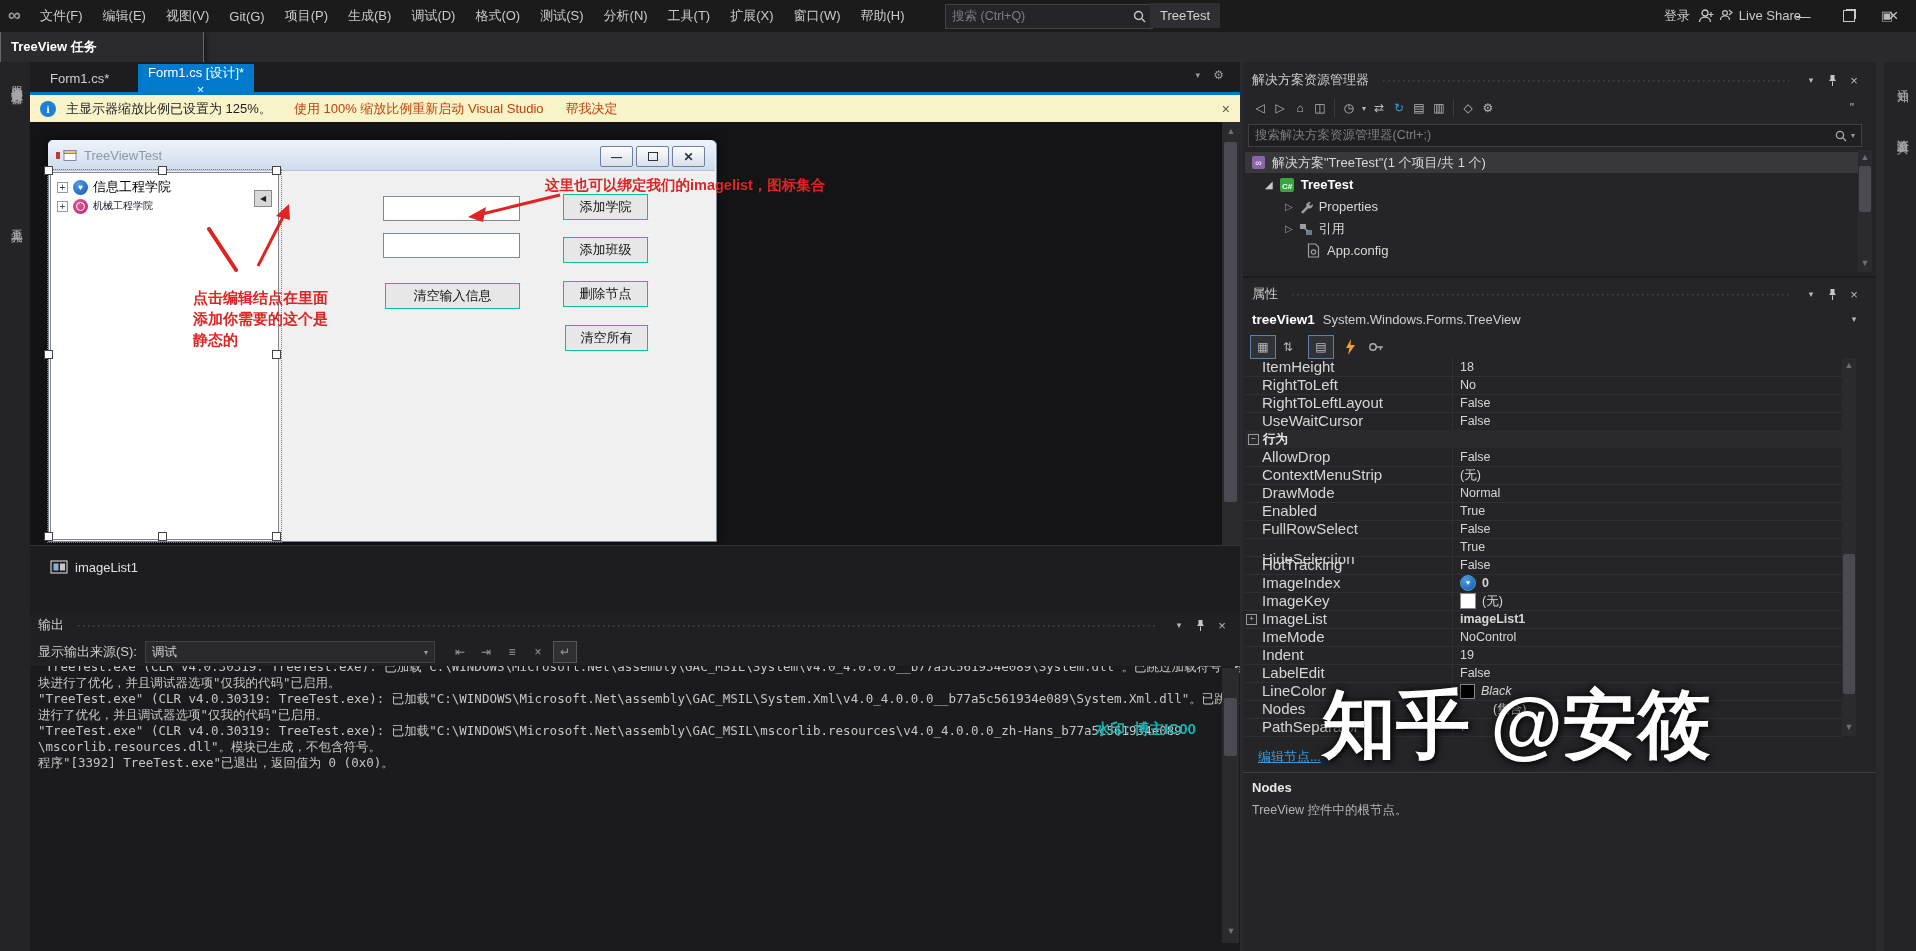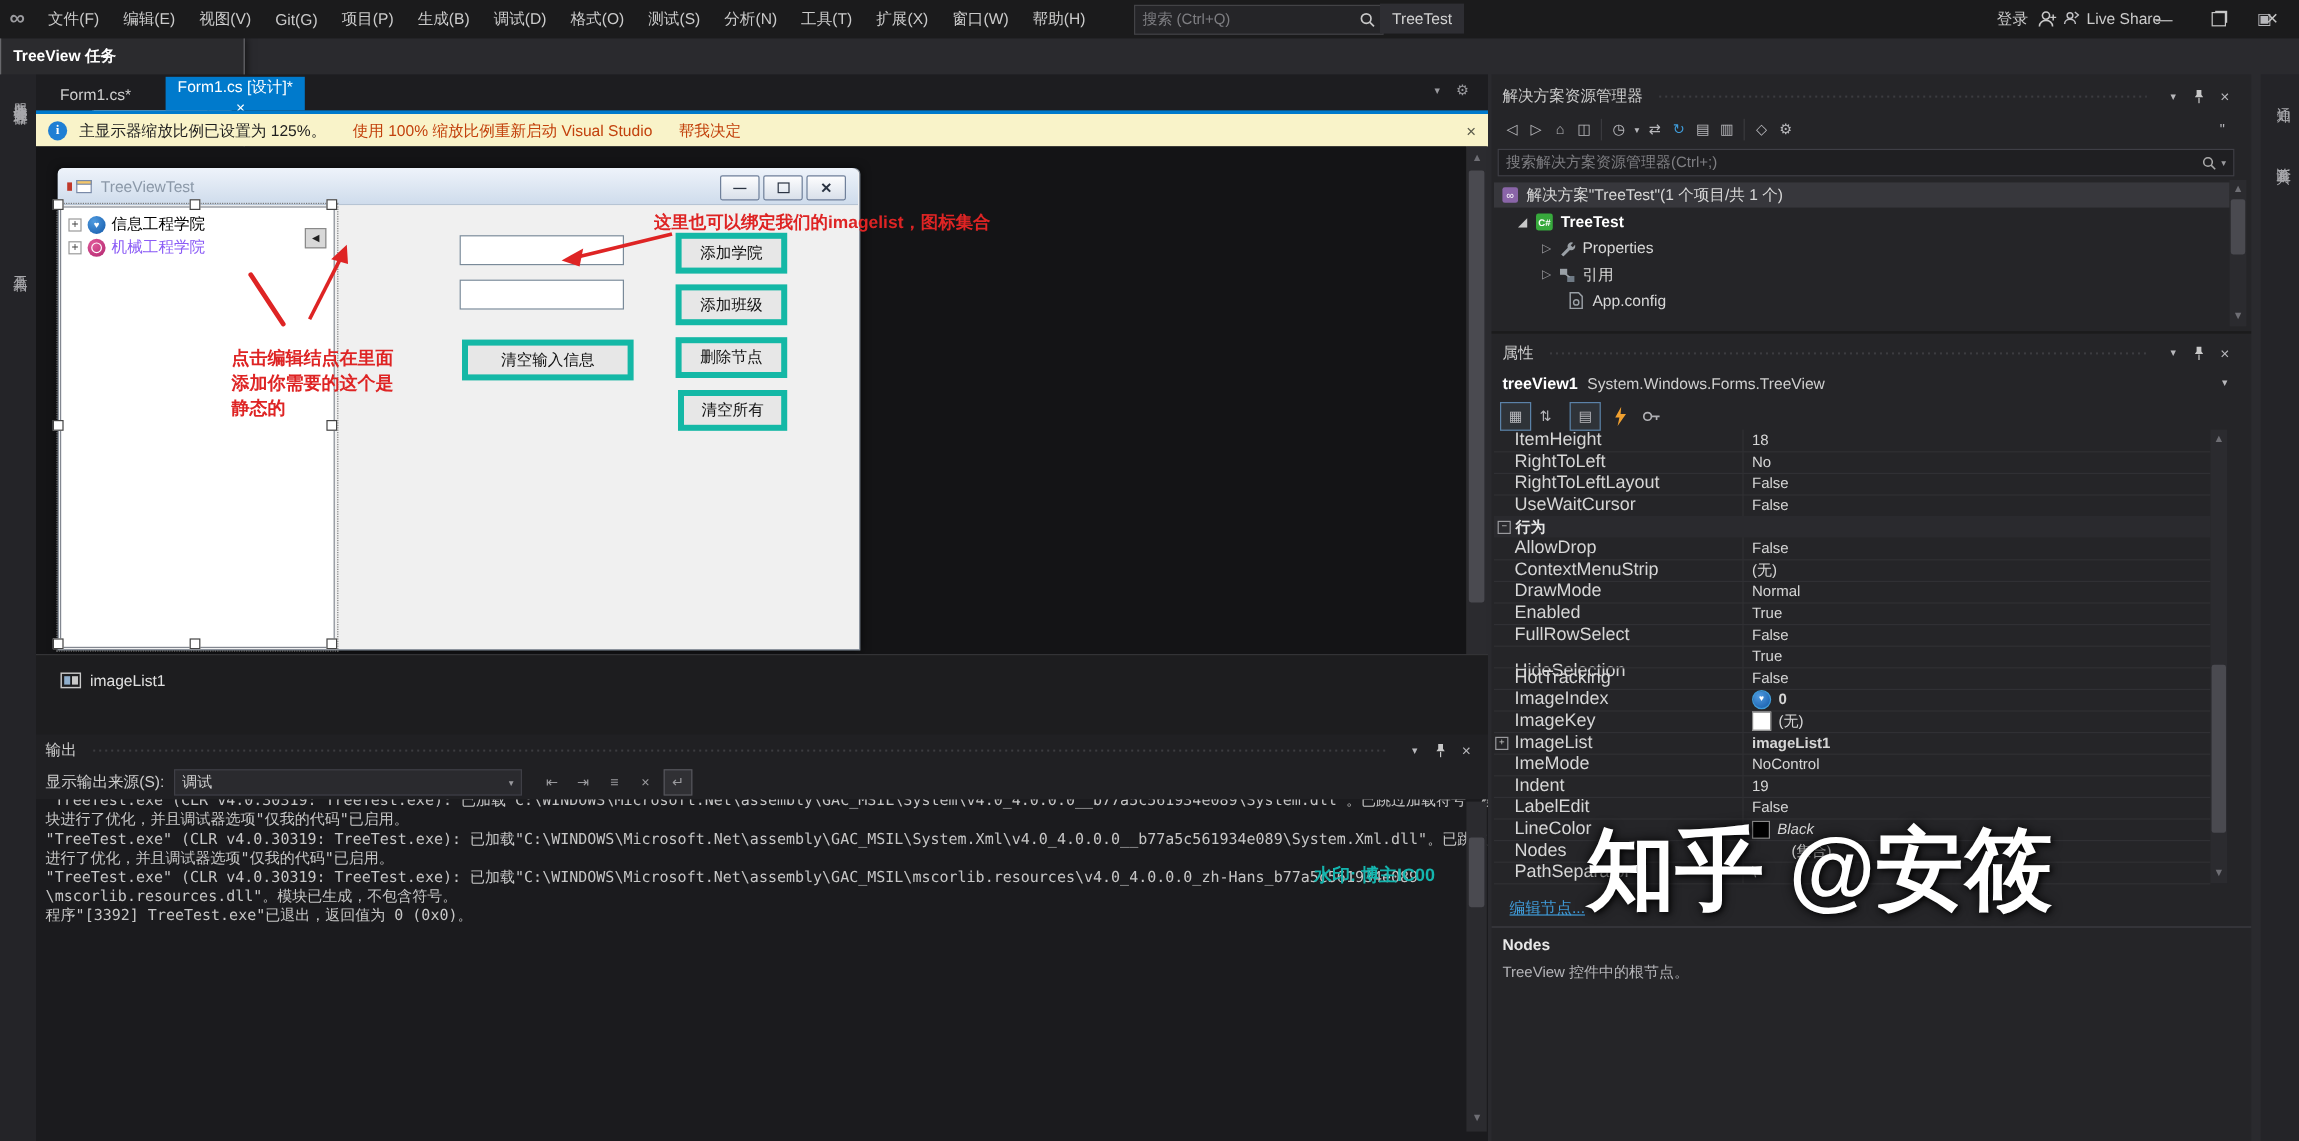--- a/index.html
+++ b/index.html
@@ -32,21 +32,21 @@
   
   #canvas{left:30px;top:122px;width:1192px;height:423px;background:#141416;}
   #formwin{left:48px;top:140px;width:667px;height:400px;background:#f0f0f0;border:1px solid #7d8794;border-radius:5px 5px 0 0;box-shadow:0 0 8px rgba(0,0,0,.6);}
   #formtitle{left:48px;top:140px;width:667px;height:30px;border-radius:5px 5px 0 0;background:linear-gradient(#eef3fa,#cfdcec);border-bottom:1px solid #b6c4d4;}
   .wfbtn{width:31px;height:19px;background:linear-gradient(#fdfdfe,#d9e0ea);border:1px solid #70809a;border-radius:2px;display:flex;align-items:center;justify-content:center;color:#2a3342;font-size:11px;margin-left:3px;font-weight:bold;}
   #treeview{left:50px;top:172px;width:227px;height:366px;background:#ffffff;border:1px solid #828790;outline:1px dotted #7a7a7a;outline-offset:2px;}
   .tnode{display:flex;align-items:center;height:18px;}
   .expbox{width:11px;height:11px;border:1px solid #9a9a9a;background:#fff;color:#444;font-size:10px;line-height:9px;text-align:center;margin-right:5px;box-sizing:border-box;}
   .badge{width:15px;height:15px;border-radius:50%;display:flex;align-items:center;justify-content:center;margin-right:5px;}
   .handle{position:absolute;width:7px;height:7px;background:#fff;border:1px solid #444;z-index:4;}
-  .fbtn{position:absolute;background:#e7e7e7;border:5px solid #14b8a6;color:#111;font-size:13px;display:flex;align-items:center;justify-content:center;}
+  .fbtn{position:absolute;background:#e7e7e7;border:1px solid #14b8a6;color:#111;font-size:13px;display:flex;align-items:center;justify-content:center;}
   .tbox{position:absolute;background:#fff;border:1px solid #7a8a99;}
   
   #smartpanel{left:270px;top:161px;width:202px;height:97px;background:#2b2b2e;border:1px solid #68686c;z-index:5;box-shadow:2px 2px 6px rgba(0,0,0,.5);}
   .splink{color:#3f9bd8;font-size:13px;text-decoration:underline;white-space:nowrap;}
   #tooltip{left:320px;top:226px;width:124px;height:20px;background:#f2f2f2;border:1px solid #8a8a8a;color:#111;font-size:12.5px;display:flex;align-items:center;justify-content:center;z-index:6;box-shadow:2px 2px 4px rgba(0,0,0,.4);white-space:nowrap;}
   .rednote{color:#de2424;font-weight:bold;white-space:nowrap;z-index:7;}
   #redrect{left:44px;top:167px;width:178px;height:61px;border:3px solid #de2424;z-index:4;}
   
   #tray{left:30px;top:545px;width:1210px;height:67px;background:#1d1d1f;border-top:1px solid #333336;}
   #output{left:30px;top:612px;width:1210px;height:339px;background:#202023;}
@@ -240,21 +240,21 @@
     <div class="tnode" style="margin:5px 0 0 6px;">
       <span class="expbox">+</span>
       <span class="badge" style="background:radial-gradient(circle at 35% 30%,#4f9be0,#1358a8);color:#fff;font-size:8px;">♥</span>
       <span style="font-size:13px;color:#000;">信息工程学院</span>
     </div>
     <div class="tnode" style="margin:1px 0 0 6px;">
       <span class="expbox">+</span>
       <span class="badge" style="background:radial-gradient(circle at 35% 30%,#e05a9a,#b1256e);">
           <span style="display:block;width:7px;height:7px;border:1.5px solid #fff;border-radius:50%;"></span>
         </span>
-      <span style="font-size:13px;color:#8b5cf6;">机械工程学院</span>
+      <span style="font-size:10px;color:#0f172a;">机械工程学院</span>
     </div>
   </div>
 
   <span class="handle" style="left:44px;top:166px;"></span>
   <span class="handle" style="left:158px;top:166px;"></span>
   <span class="handle" style="left:272px;top:166px;"></span>
   <span class="handle" style="left:44px;top:350px;"></span>
   <span class="handle" style="left:272px;top:350px;"></span>
   <span class="handle" style="left:44px;top:532px;"></span>
   <span class="handle" style="left:158px;top:532px;"></span>

